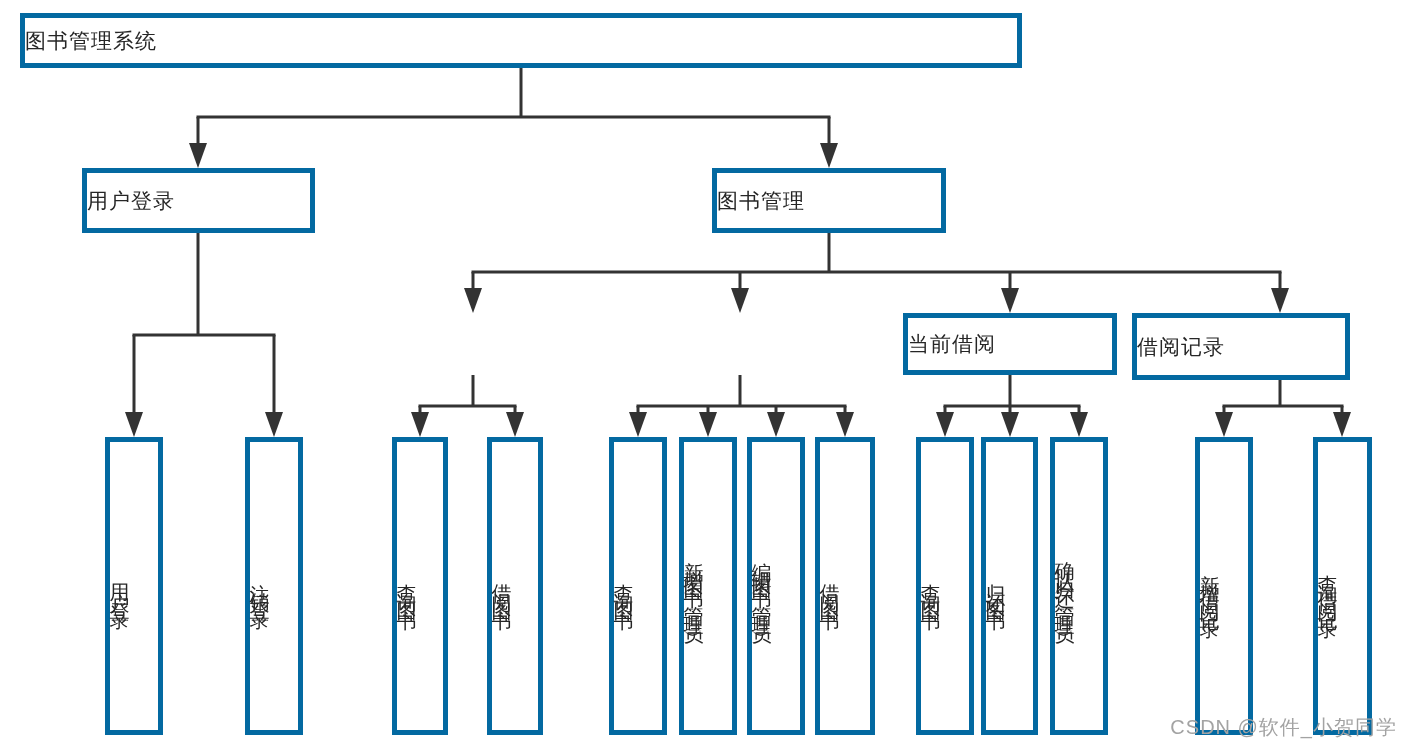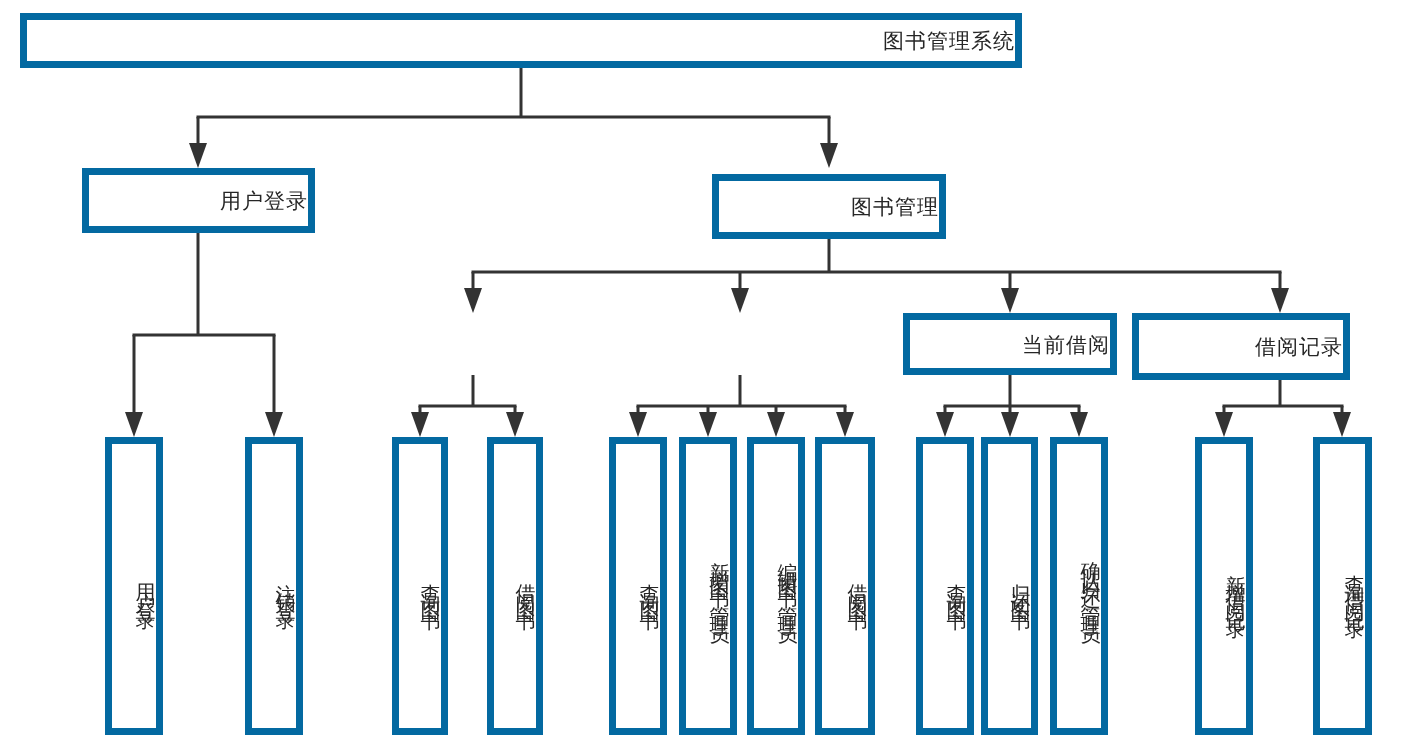--- a/index.html
+++ b/index.html
@@ -8,50 +8,50 @@
     width:1405px;height:747px;
     background:#ffffff;
     font-family:"Liberation Sans","DejaVu Sans",sans-serif;
     color:#262626;
     overflow:hidden;
   }
   #wires{position:absolute;left:0;top:0;width:1405px;height:747px;}
   .node{
     position:absolute;
     box-sizing:border-box;
-    border:7px solid #0369a1;
+    border:5px solid #0369a1;
     background:#ffffff;
     display:flex;
     align-items:center;
-    justify-content:flex-end;
+    justify-content:flex-start;
     text-align:center;
   }
   .h-label{
     font-size:21px;
     letter-spacing:1px;
     white-space:nowrap;
     line-height:1;
   }
   .leaf .v-label{
     writing-mode:vertical-lr;
     text-orientation:mixed;
     font-size:20px;
     letter-spacing:9px;
     line-height:1.0;
     white-space:nowrap;
   }
   
   .n-root{left:20px;top:13px;width:1002px;height:55px;}
   
   .n-user-login{left:82px;top:168px;width:233px;height:65px;}
-  .n-book-mgmt{left:712px;top:174px;width:234px;height:65px;}
+  .n-book-mgmt{left:712px;top:168px;width:234px;height:65px;}
   
   .n-new-book{left:363px;top:313px;width:220px;height:62px;}
   .n-book-borrow{left:632px;top:313px;width:216px;height:62px;}
-  .n-current-borrow{left:903px;top:313px;width:214px;height:62px;}
+  .n-current-borrow{left:903px;top:313px;width:214px;height:62px;font-family:Liberation Serif, serif;}
   .n-borrow-record{left:1132px;top:313px;width:218px;height:67px;}
   
   .leaf{top:437px;height:298px;width:58px;}
   .l-g1a{left:105px;} .l-g1b{left:245px;}
   .l-g2a{left:392px;width:56px;} .l-g2b{left:487px;width:56px;}
   .l-g3a{left:609px;} .l-g3b{left:679px;} .l-g3c{left:747px;} .l-g3d{left:815px;width:60px;}
   .l-g4a{left:916px;} .l-g4b{left:981px;width:57px;} .l-g4c{left:1050px;}
   .l-g5a{left:1195px;} .l-g5b{left:1313px;width:59px;}
   .watermark{
     position:absolute;
@@ -188,13 +188,14 @@
     <span class="v-label">确认归还（管理员）</span>
   </div>
 
   <div class="node leaf l-g5a">
     <span class="v-label">新增借阅记录</span>
   </div>
   <div class="node leaf l-g5b">
     <span class="v-label">查询借阅记录</span>
   </div>
 
+  <div class="watermark">CSDN @软件_小贺同学</div>
 </div>
 
 </body></html>

